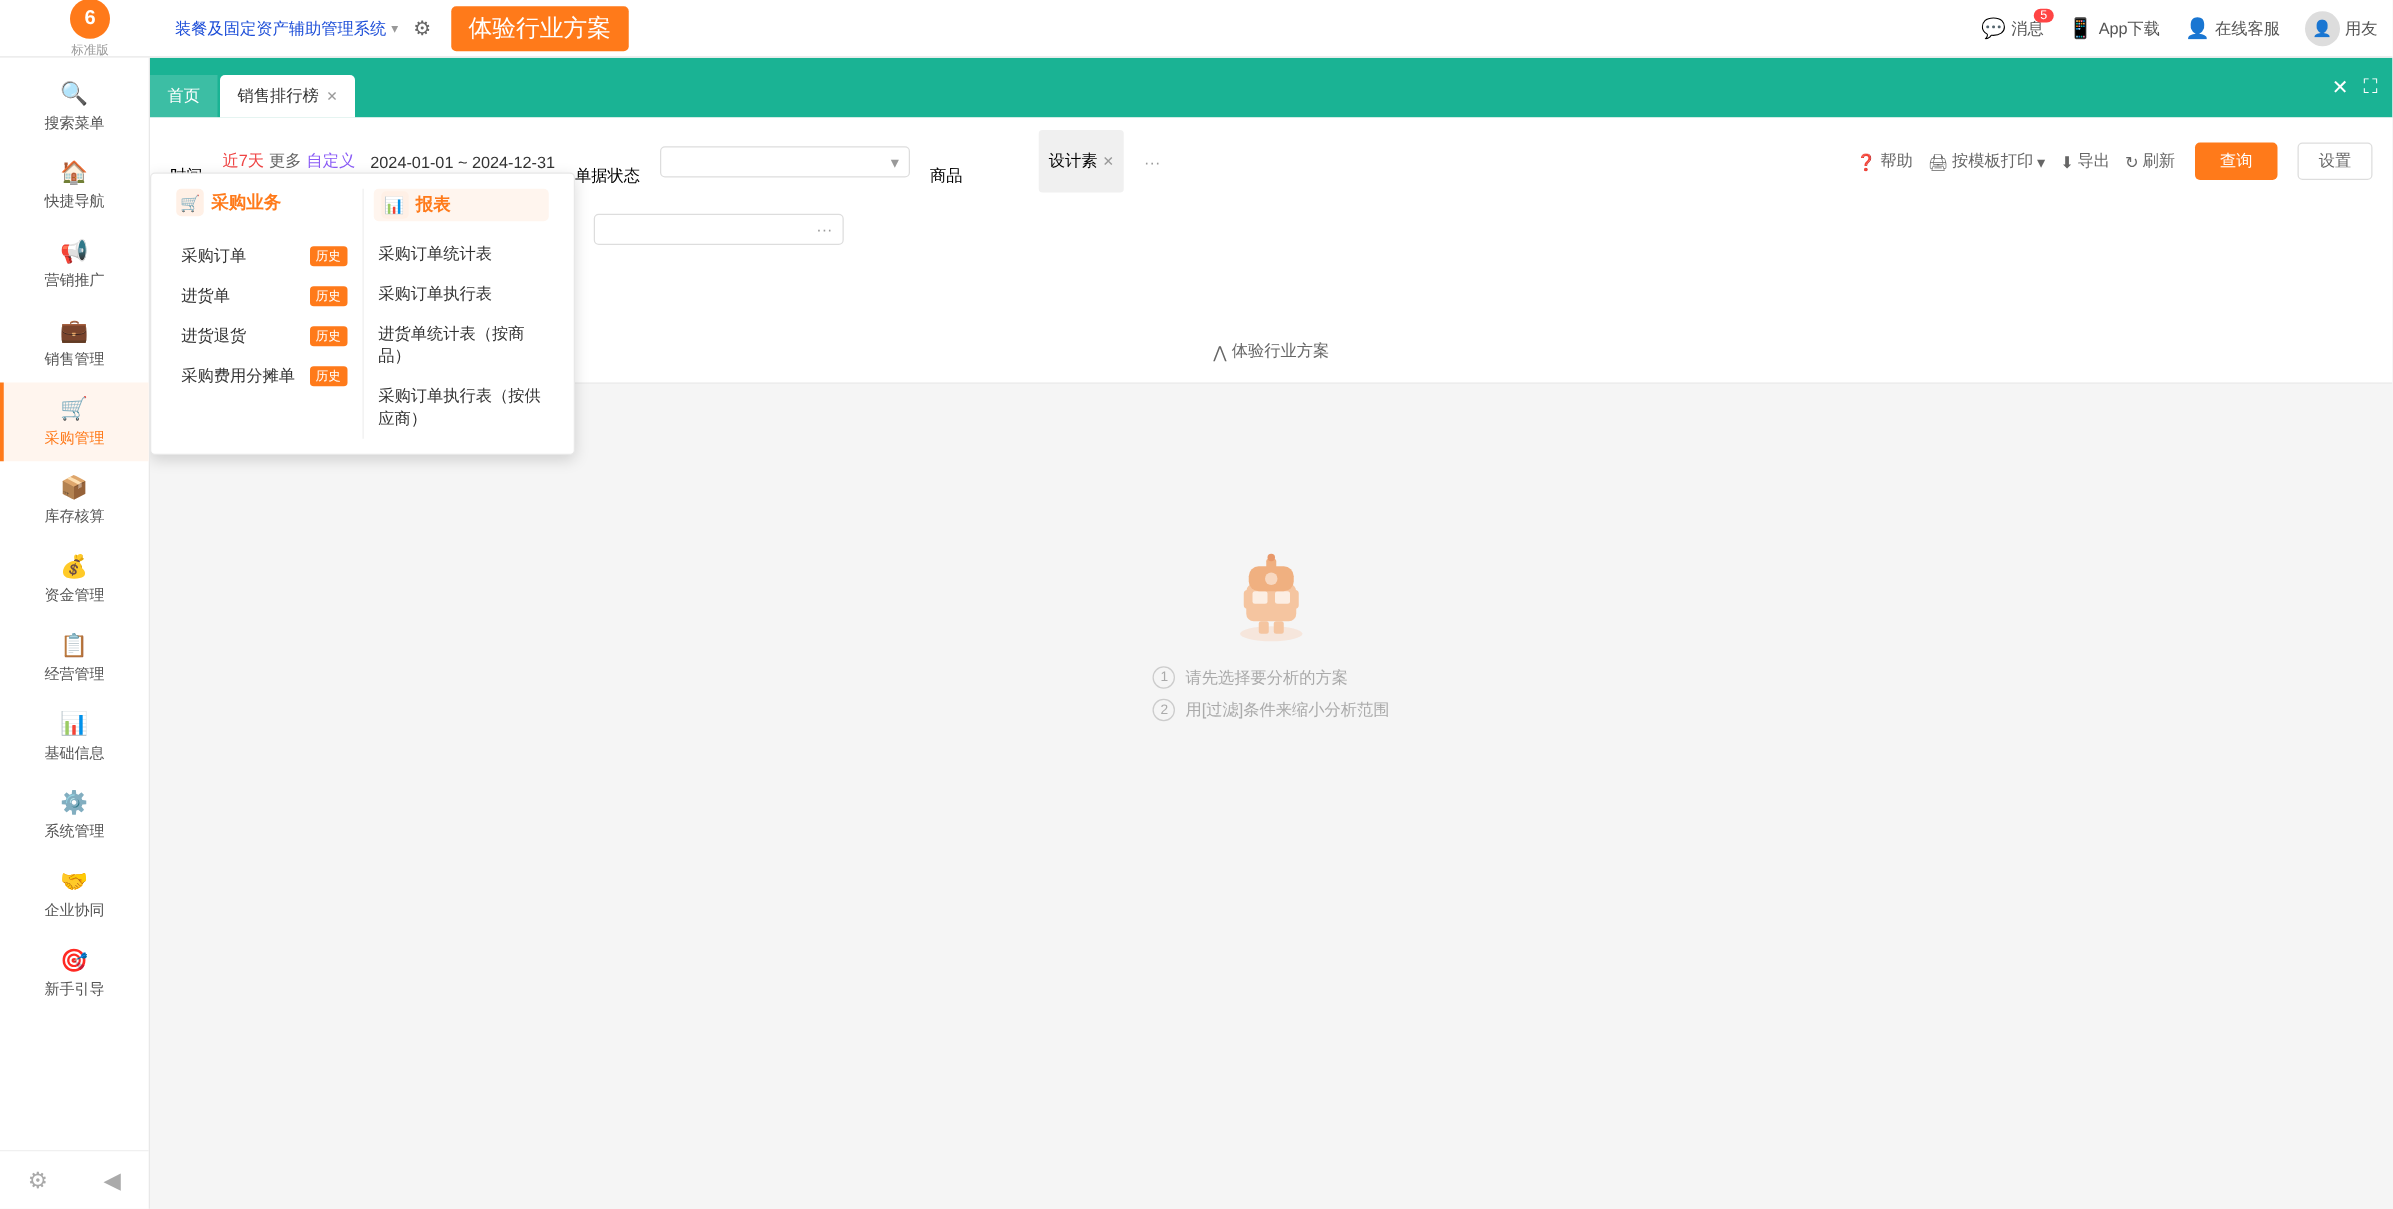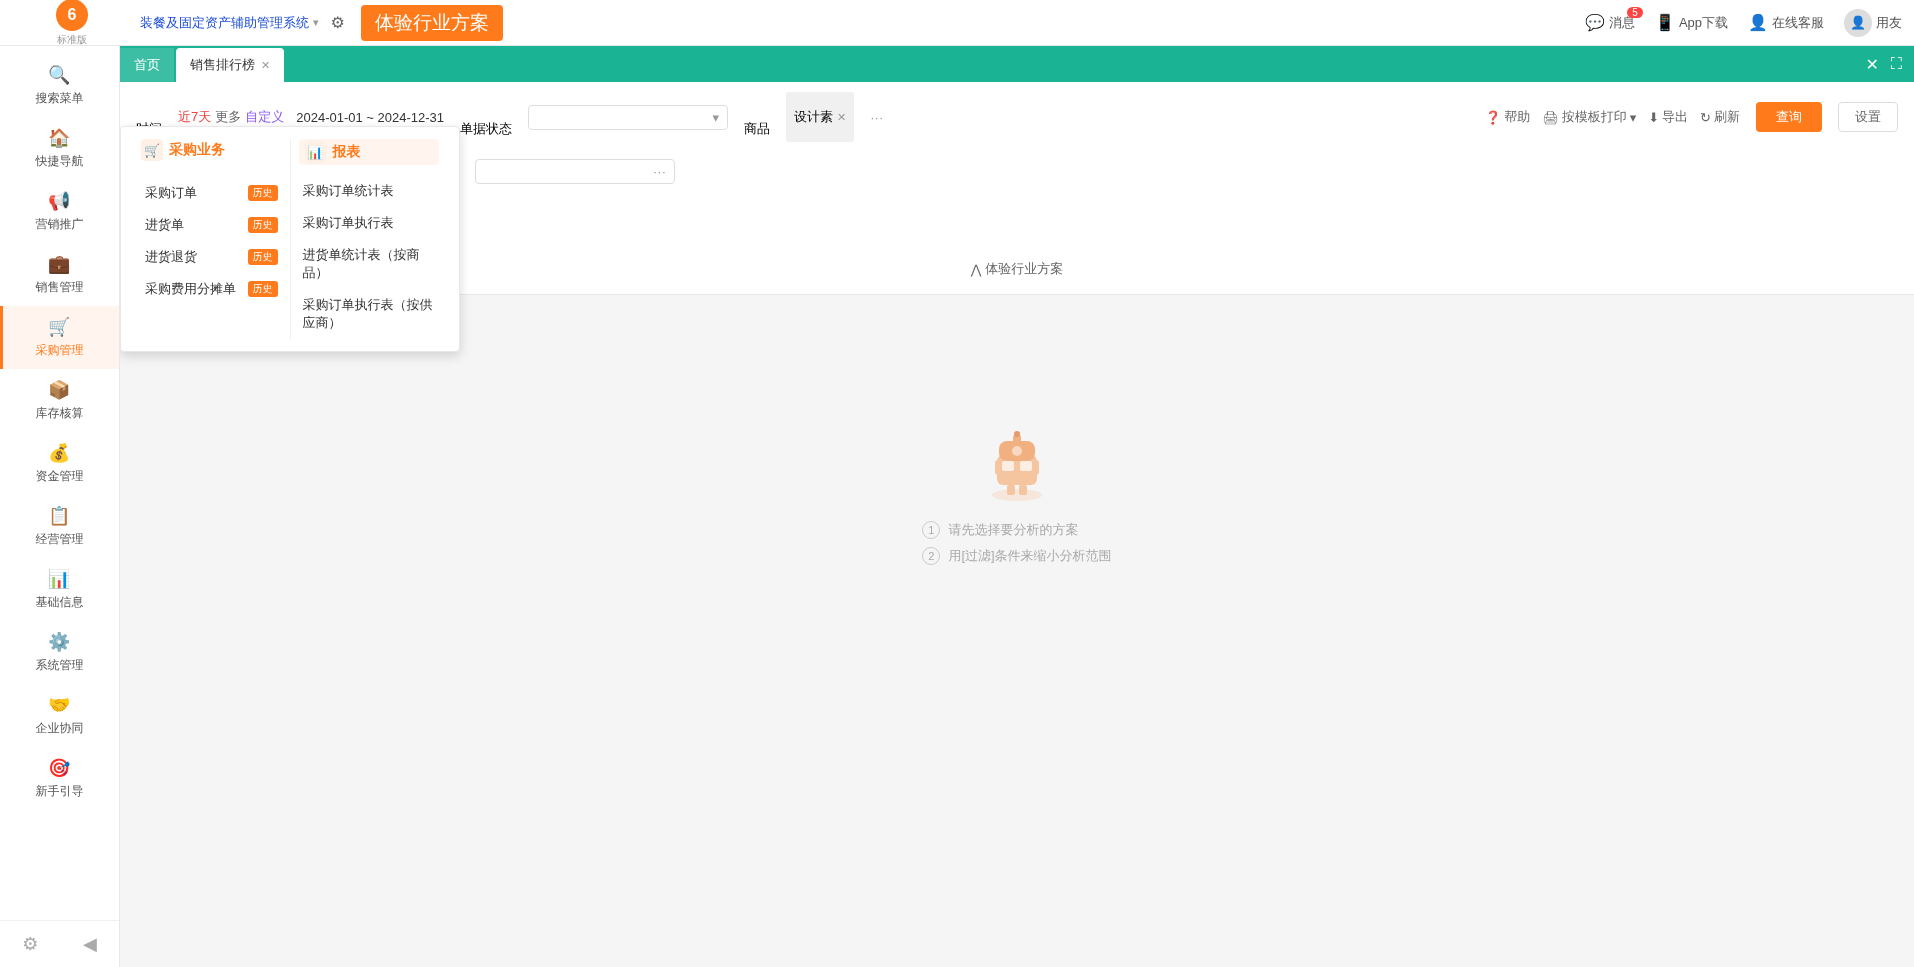--- a/index.html
+++ b/index.html
@@ -151,21 +151,21 @@
     .content-area {
       flex: 1;
       display: flex;
       flex-direction: column;
       overflow: hidden;
       position: relative;
     }
 
     
     .tab-bar {
-      height: 36px;
+      height: 48px;
       background: #1ab394;
       display: flex;
       align-items: flex-end;
       padding: 0 12px;
       position: relative;
     }
     .tab {
       display: flex;
       align-items: center;
       gap: 6px;
@@ -254,20 +254,21 @@
       gap: 4px;
     }
     .filter-tag {
       background: #f0f0f0;
       border-radius: 3px;
       padding: 16px 8px;
       display: flex;
       align-items: center;
       gap: 4px;
       font-size: 13px;
+      margin-left: 45px;
     }
     .filter-tag .remove { color: #999; cursor: pointer; font-size: 11px; }
     .selector {
       display: flex;
       align-items: center;
       border: 1px solid #ddd;
       border-radius: 4px;
       padding: 4px 8px;
       gap: 4px;
       min-width: 120px;

